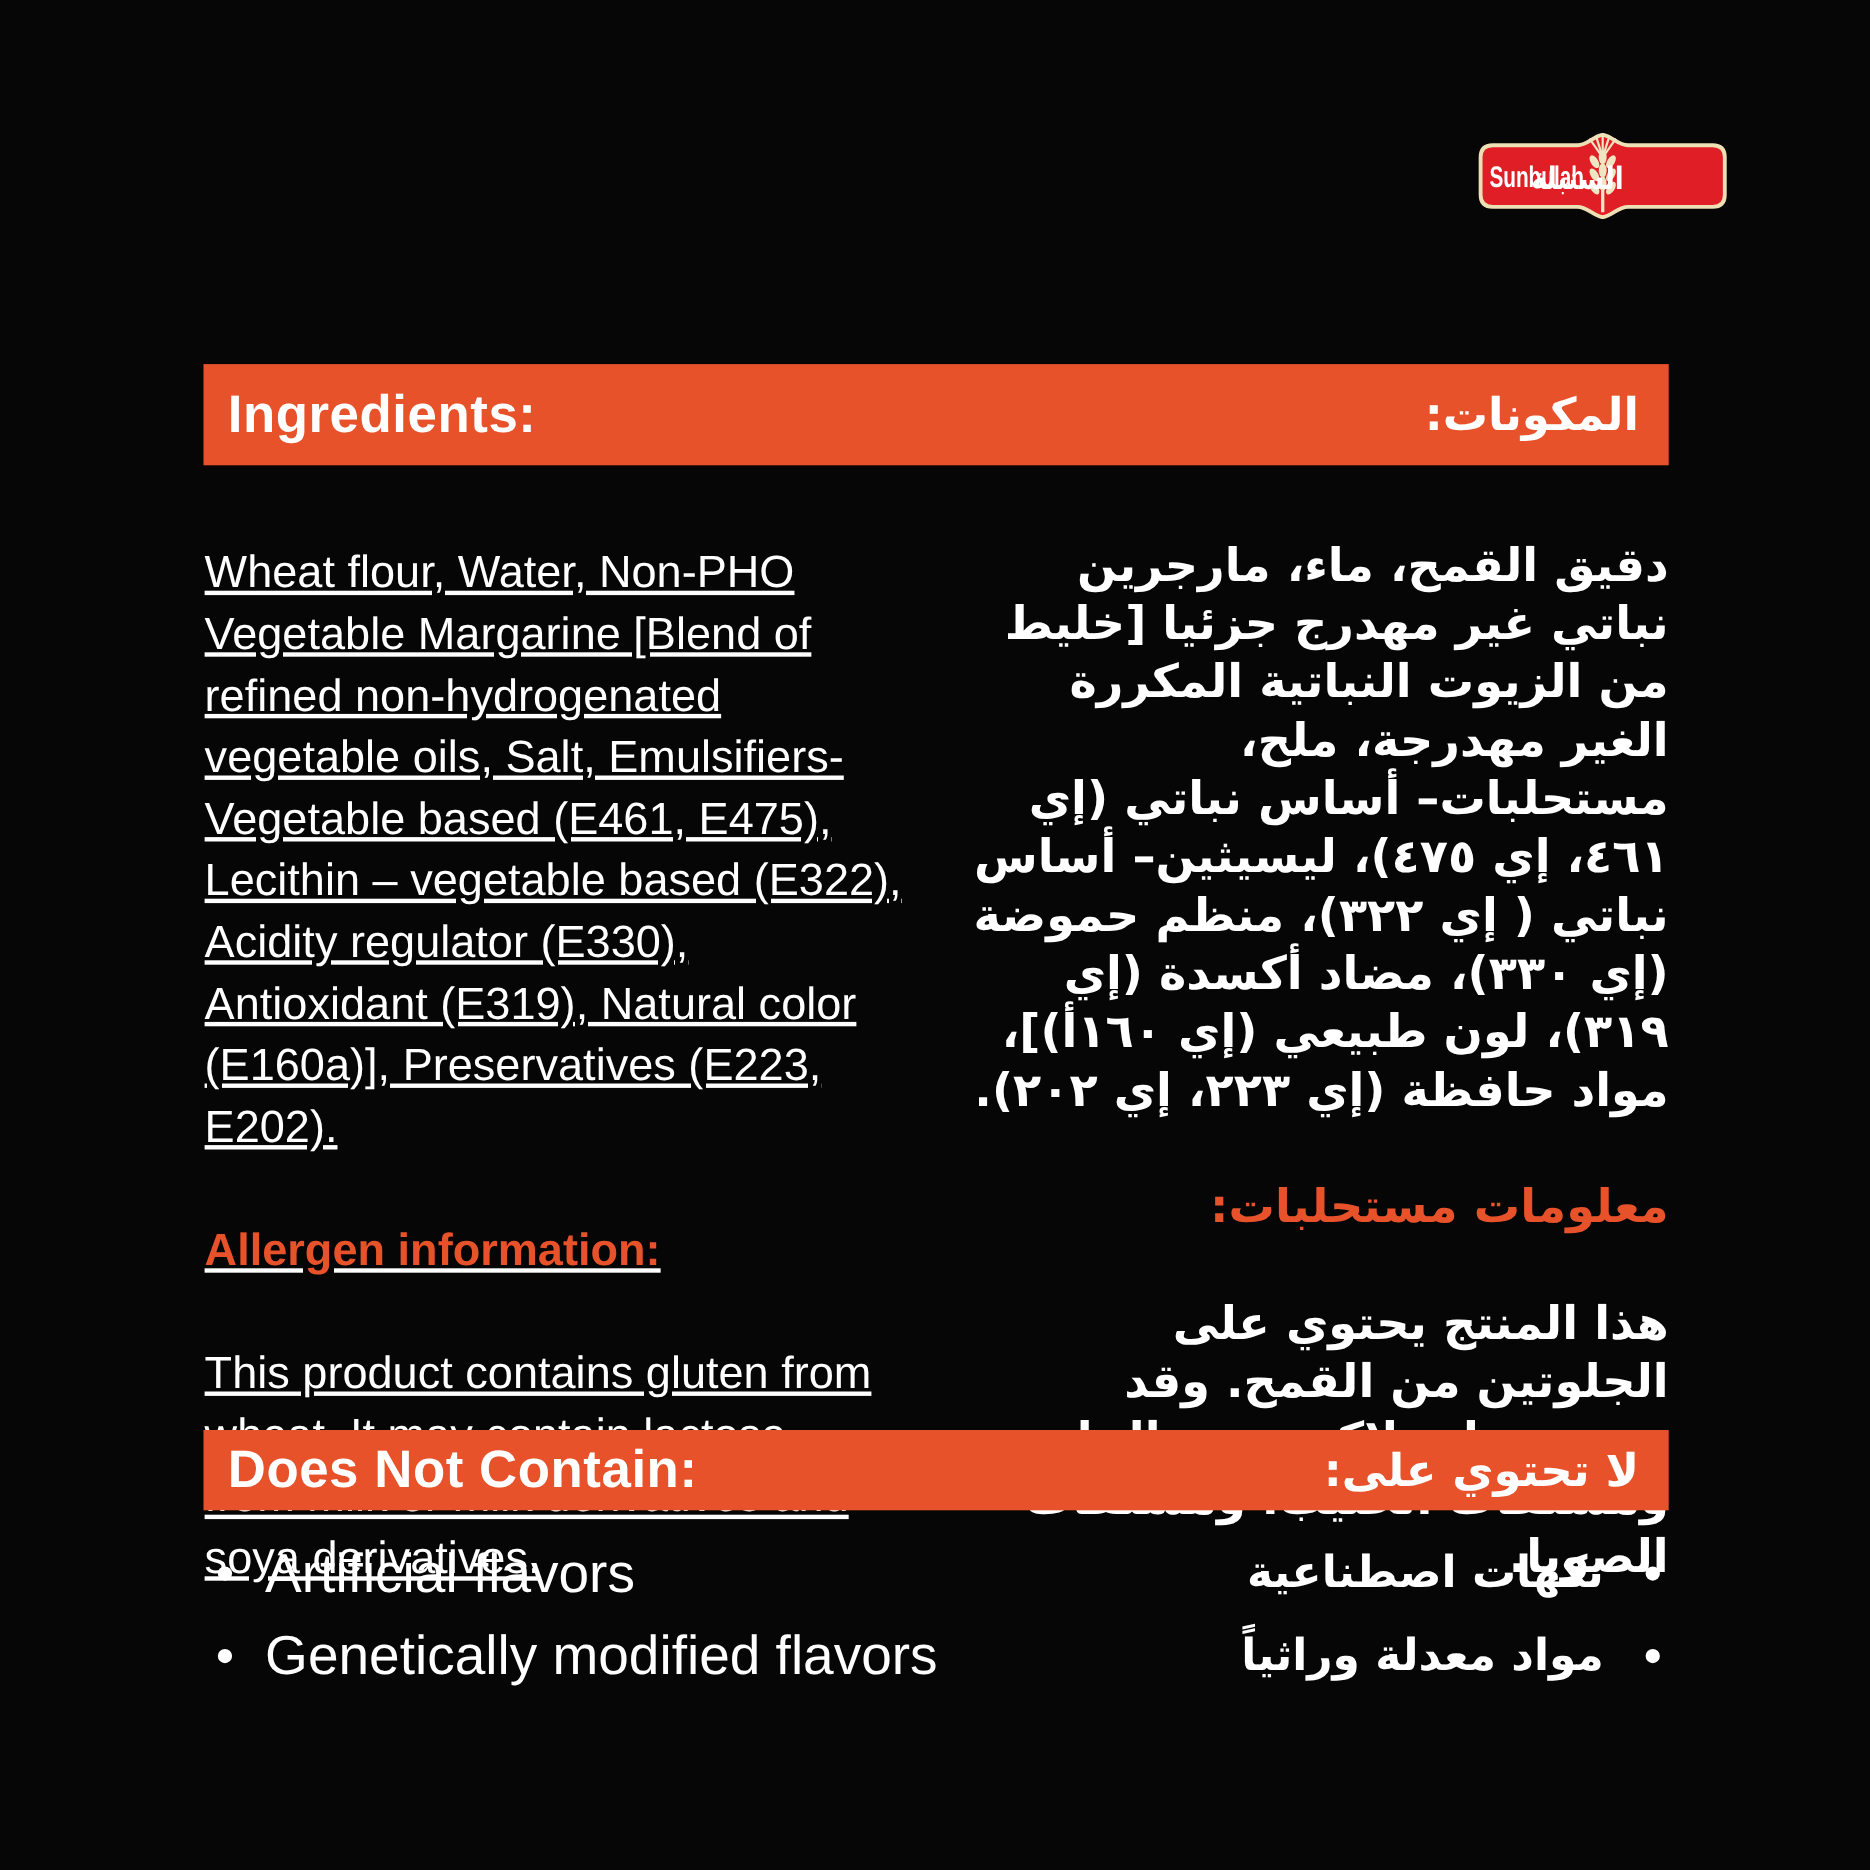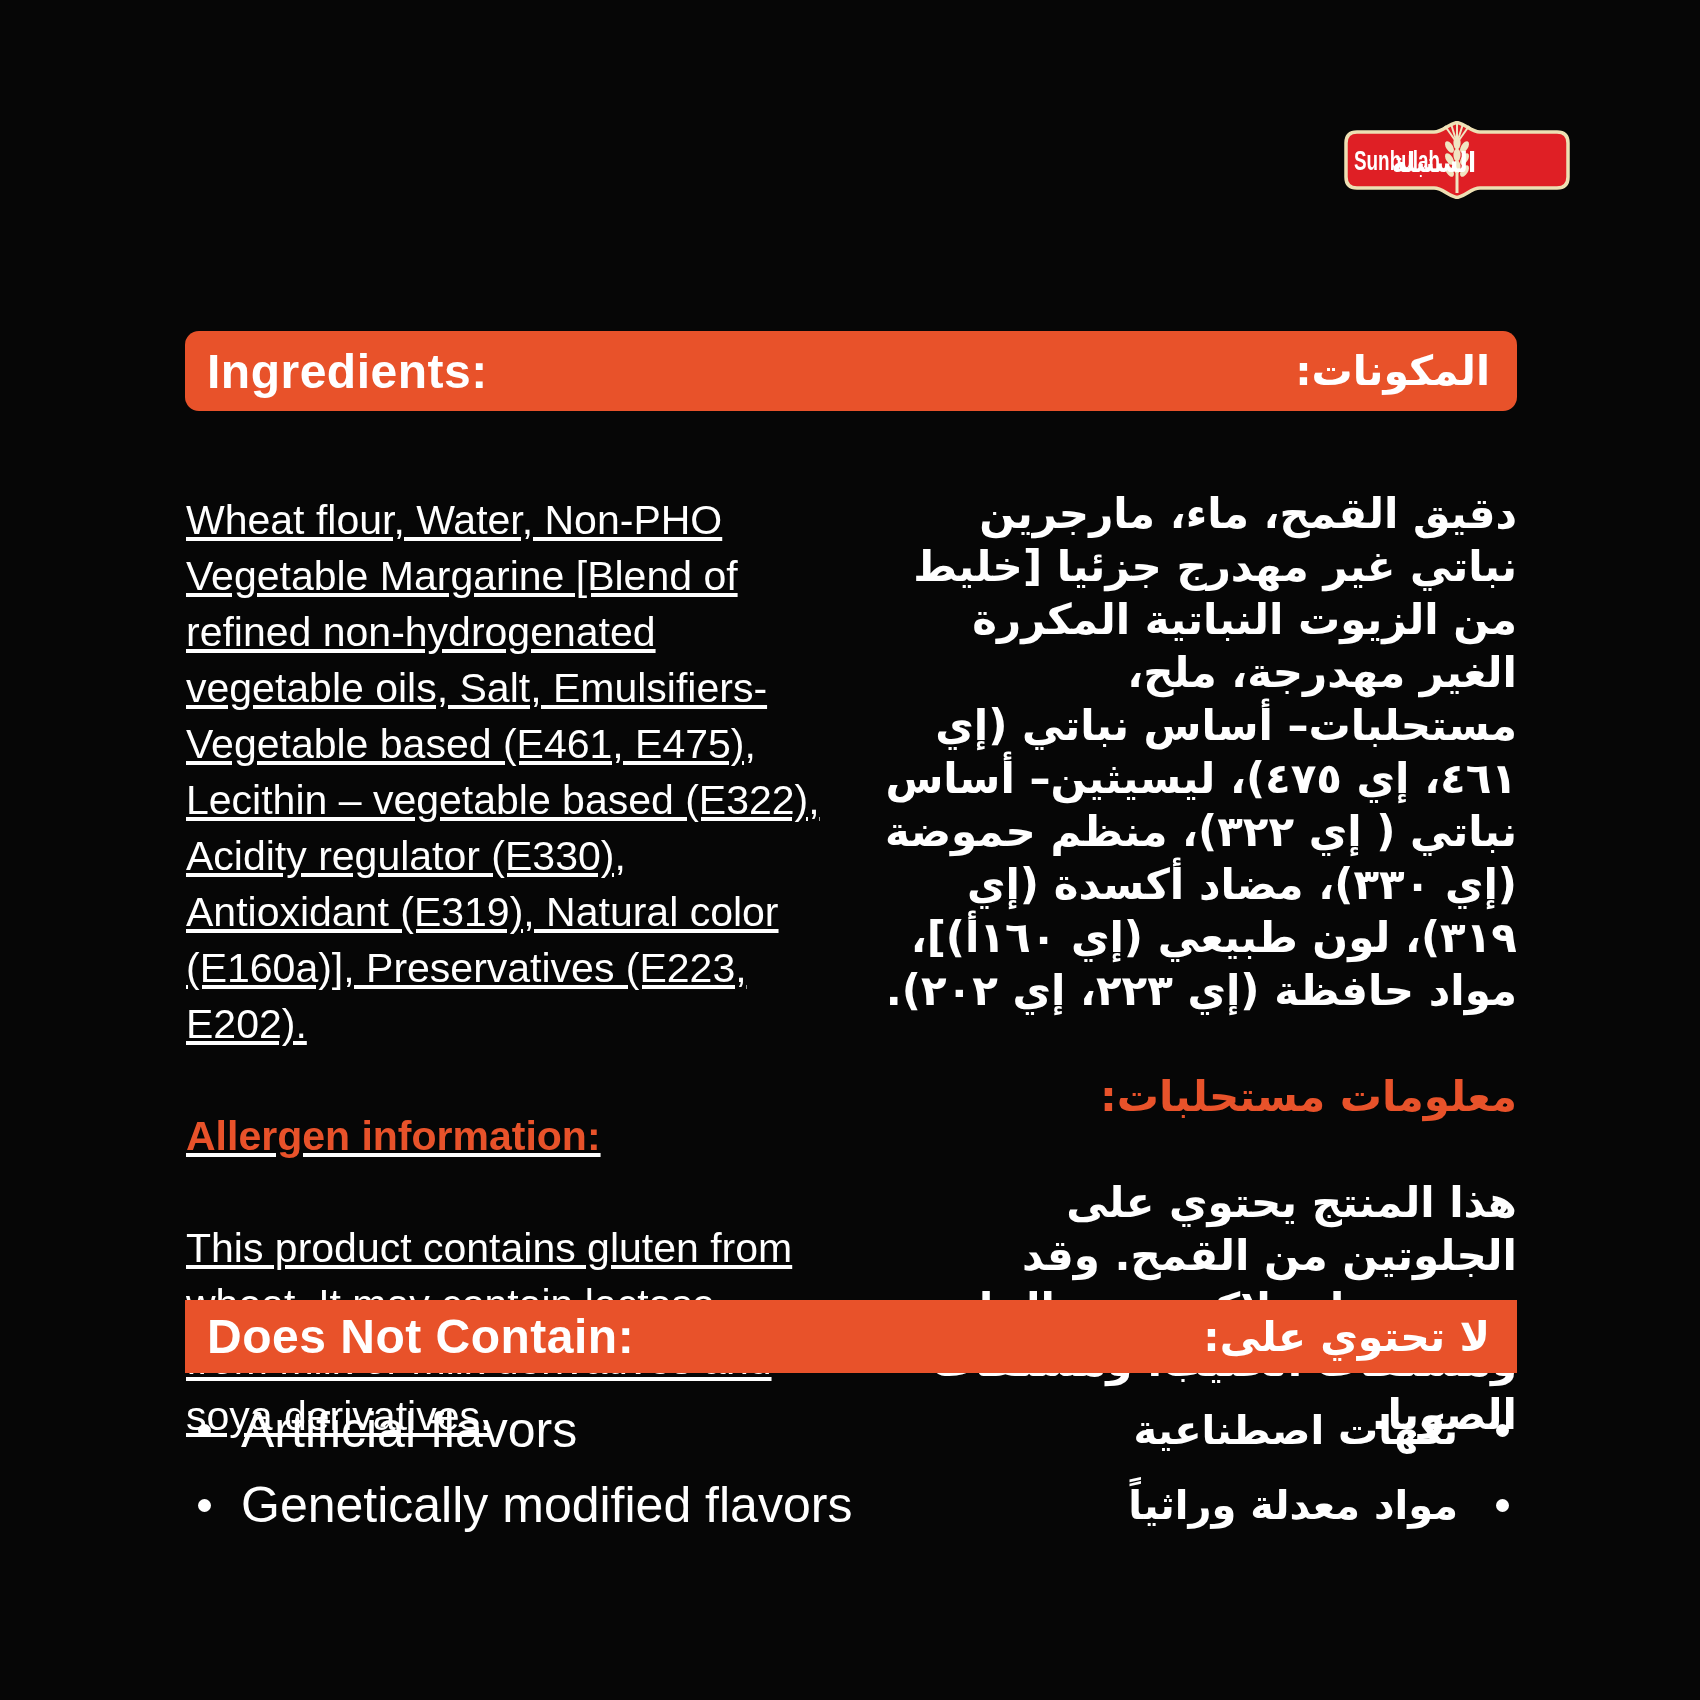--- a/index.html
+++ b/index.html
@@ -21,21 +21,21 @@
     font-size:28px; fill:#FFFFFF; direction:rtl;
   }
 
   
   .bar {
     position:absolute; left:185px; width:1332px;
     background:#E8522A;
     display:flex; justify-content:space-between; align-items:center;
     padding:0 27px 0 22px;
   }
-  #bar-ingredients { top:331px; height:80px;border-radius:14px; }
+  #bar-ingredients { top:331px; height:92px; }
   #bar-dnc        { top:1300px; height:73px; }
   .bar-en { color:#FFFFFF; font-weight:bold; font-size:48px; letter-spacing:0.5px; }
   .bar-ar {
     color:#FFFFFF; font-weight:bold; font-size:41px;
     font-family:"DejaVu Sans", sans-serif; direction:rtl;
   }
 
   
   .col-en {
     position:absolute; left:186px; top:436px; width:730px;

